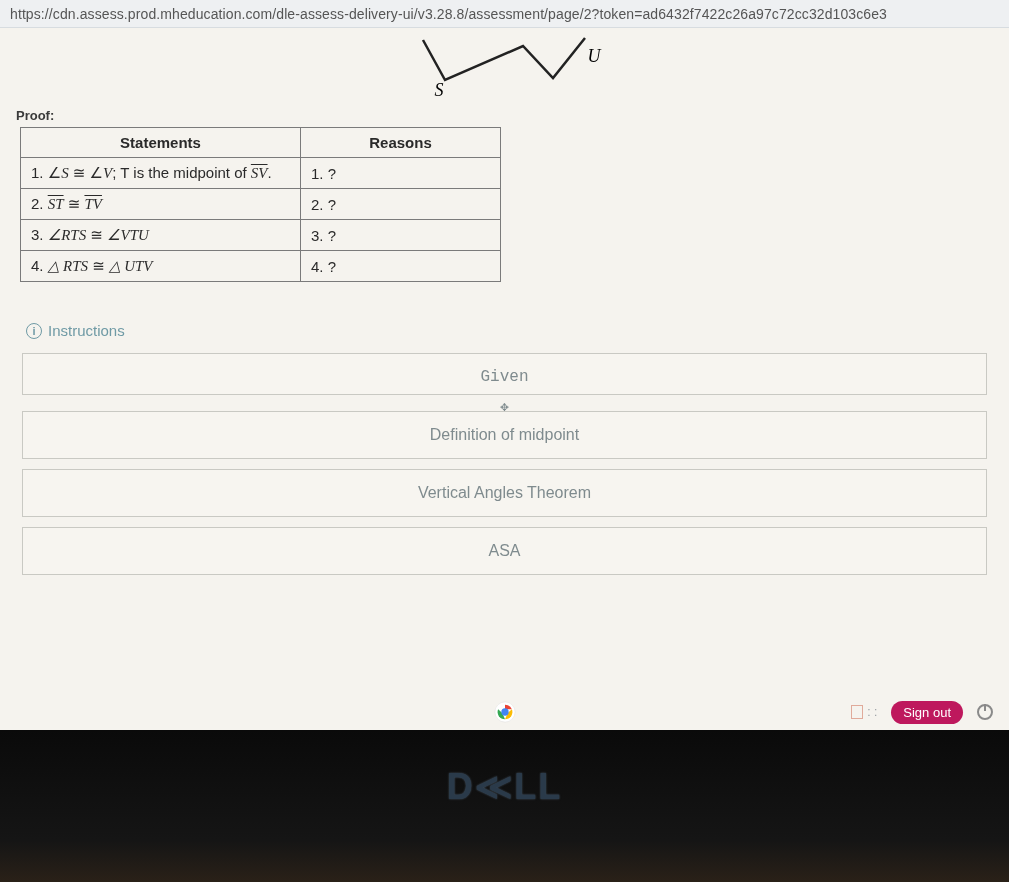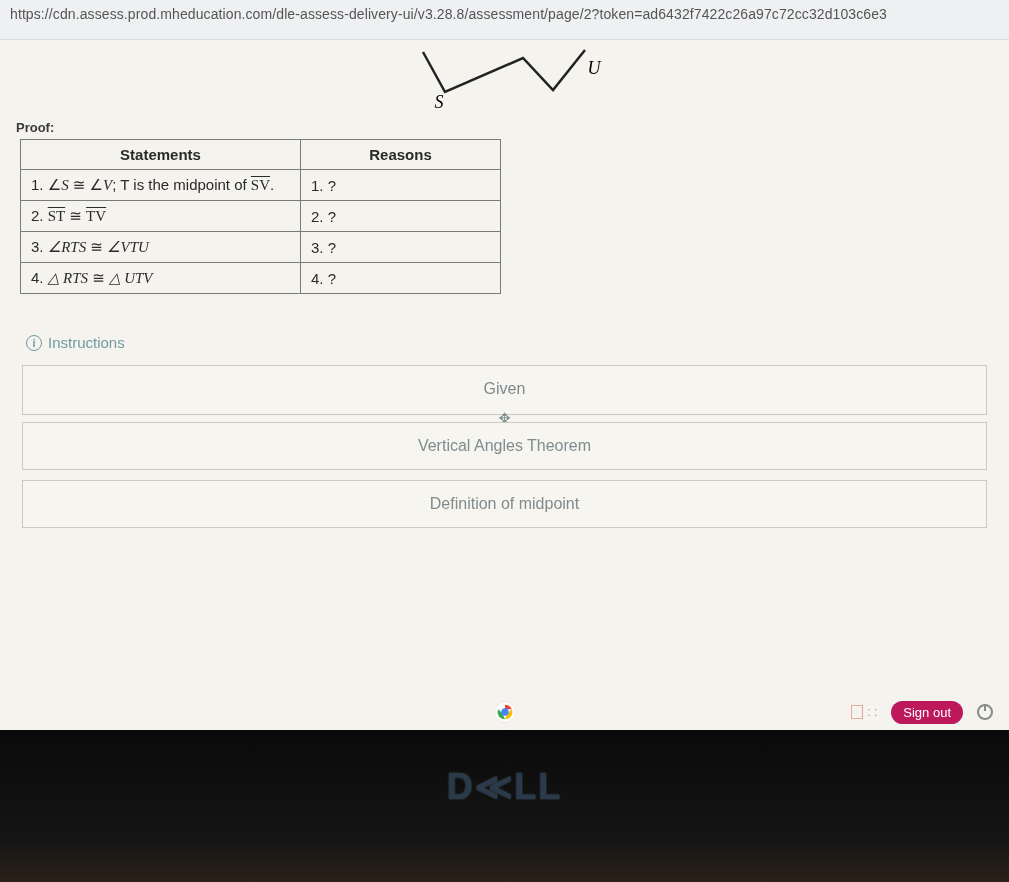--- a/index.html
+++ b/index.html
@@ -1,39 +1,39 @@
 <!DOCTYPE html>
 <html><head>
   <meta charset="utf-8">
   <style>
     * { box-sizing: border-box; margin: 0; padding: 0; }
     html, body { width: 1009px; height: 882px; overflow: hidden; font-family: Arial, Helvetica, sans-serif; }
     body { background: #000; }
     .screen { background: #f5f3ee; width: 1009px; height: 730px; position: relative; }
-    .addr { background: #eef0f2; height: 40px; width: 100%; font-size: 14px; color: #555; padding: 6px 10px; border-bottom: 1px solid #d7dce0; white-space: nowrap; overflow: hidden; letter-spacing: 0.1px; }
+    .addr { background: #eef0f2; height: 28px; width: 100%; font-size: 14px; color: #555; padding: 6px 10px; border-bottom: 1px solid #d7dce0; white-space: nowrap; overflow: hidden; letter-spacing: 0.1px; }
     .figure { position: relative; width: 200px; height: 70px; margin: 0 auto; }
     .figure svg { width: 200px; height: 70px; }
     .fig-label { position: absolute; font-family: 'Times New Roman', serif; font-size: 18px; font-style: italic; }
     .lab-s { left: 30px; top: 52px; }
     .lab-u { left: 183px; top: 18px; }
     .proof-title { font-weight: bold; font-size: 13px; color: #3a3a3a; margin: 10px 0 4px 16px; }
     table.proof { border-collapse: collapse; margin-left: 20px; }
     table.proof td, table.proof th { border: 1px solid #7a7a7a; padding: 6px 10px; font-size: 15px; color: #2a2a2a; }
     table.proof th { font-weight: bold; text-align: center; }
     table.proof .col-s { width: 280px; }
     table.proof .col-r { width: 200px; }
-    .ov { text-decoration: overline; font-family: 'Times New Roman', serif; }
+    .ov { text-decoration: overline; font-style: italic; font-family: 'Times New Roman', serif; }
     .mi { font-style: italic; font-family: 'Times New Roman', serif; }
     .instr { color: #6f9aa5; font-size: 15px; margin: 40px 0 10px 26px; display: flex; align-items: center; gap: 6px; }
     .instr .icn { display: inline-flex; width: 16px; height: 16px; border: 1.5px solid #6f9aa5; border-radius: 50%; align-items: center; justify-content: center; font-size: 11px; font-weight: bold; }
     .answers { padding: 4px 22px 10px 22px; }
     .answer-tile { border: 1px solid #c9c9c3; background: #f7f5f0; padding: 14px 10px; margin-bottom: 10px; text-align: center; color: #7f8b8e; font-size: 16px; position: relative; }
     .move-icon { position: absolute; left: 50%; transform: translateX(-50%); top: 44px; font-size: 14px; color: #7f8b8e; display: none; }
     .answer-tile.first .move-icon { display: block; }
-    .answer-tile.first { padding-bottom: 16px; margin-bottom: 7px; }
+    .answer-tile.first { padding-bottom: 8px; margin-bottom: 16px; font-family: Liberation Mono, monospace; }
     .shelf { position: absolute; left: 0; bottom: 0; width: 100%; height: 36px; background: #f5f3ee; display: flex; align-items: center; justify-content: center; }
     .shelf .right { position: absolute; right: 16px; display: flex; align-items: center; gap: 14px; }
     .signout { background: #be185d; color: #fff; border-radius: 14px; padding: 4px 12px; font-size: 13px; border: none; }
     .power { width: 16px; height: 16px; border: 2px solid #8a8a8a; border-radius: 50%; position: relative; }
     .power::after { content: ""; position: absolute; width: 2px; height: 7px; background: #8a8a8a; left: 5px; top: -2px; }
     .pages { font-size: 12px; color: #9aa0a4; display: flex; align-items: center; gap: 4px; }
     .pages .pg { width: 12px; height: 14px; border: 1px solid #e0aa9a; }
     .chrome { width: 22px; height: 22px; }
     .bezel { width: 1009px; height: 184px; background: linear-gradient(to bottom, #0a0a0a 0%, #151515 60%, #3a2a1a 100%); position: relative; display: flex; align-items: flex-start; justify-content: center; padding-top: 36px; }
     .logo { font-family: Arial, sans-serif; font-size: 36px; font-weight: 600; letter-spacing: 2px; color: #2a3a4a; text-shadow: 0 0 2px #4a5a6a; }
@@ -96,24 +96,27 @@
     <span class="icn">i</span>
     <span>Instructions</span>
   </div>
 
   <div class="answers">
     <div class="answer-tile first">
       <span>Given</span>
       <span class="move-icon">✥</span>
     </div>
     <div class="answer-tile">
+      <span>Definition of midpoint</span>
+    </div>
+    <div class="answer-tile">
       <span>Vertical Angles Theorem</span>
     </div>
     <div class="answer-tile">
-      <span>Definition of midpoint</span>
+      <span>ASA</span>
     </div>
   </div>
 
   <div class="shelf">
     <svg class="chrome" viewBox="0 0 48 48">
       <circle cx="24" cy="24" r="22" fill="#fff" stroke="#ddd"></circle>
       <path d="M24 8 A16 16 0 0 1 39 18 L24 18 Z" fill="#ea4335"></path>
       <path d="M39 18 A16 16 0 0 1 24 40 L30 26 Z" fill="#fbbc05"></path>
       <path d="M24 40 A16 16 0 0 1 9 18 L18 26 Z" fill="#34a853"></path>
       <circle cx="24" cy="24" r="8" fill="#4285f4"></circle>

